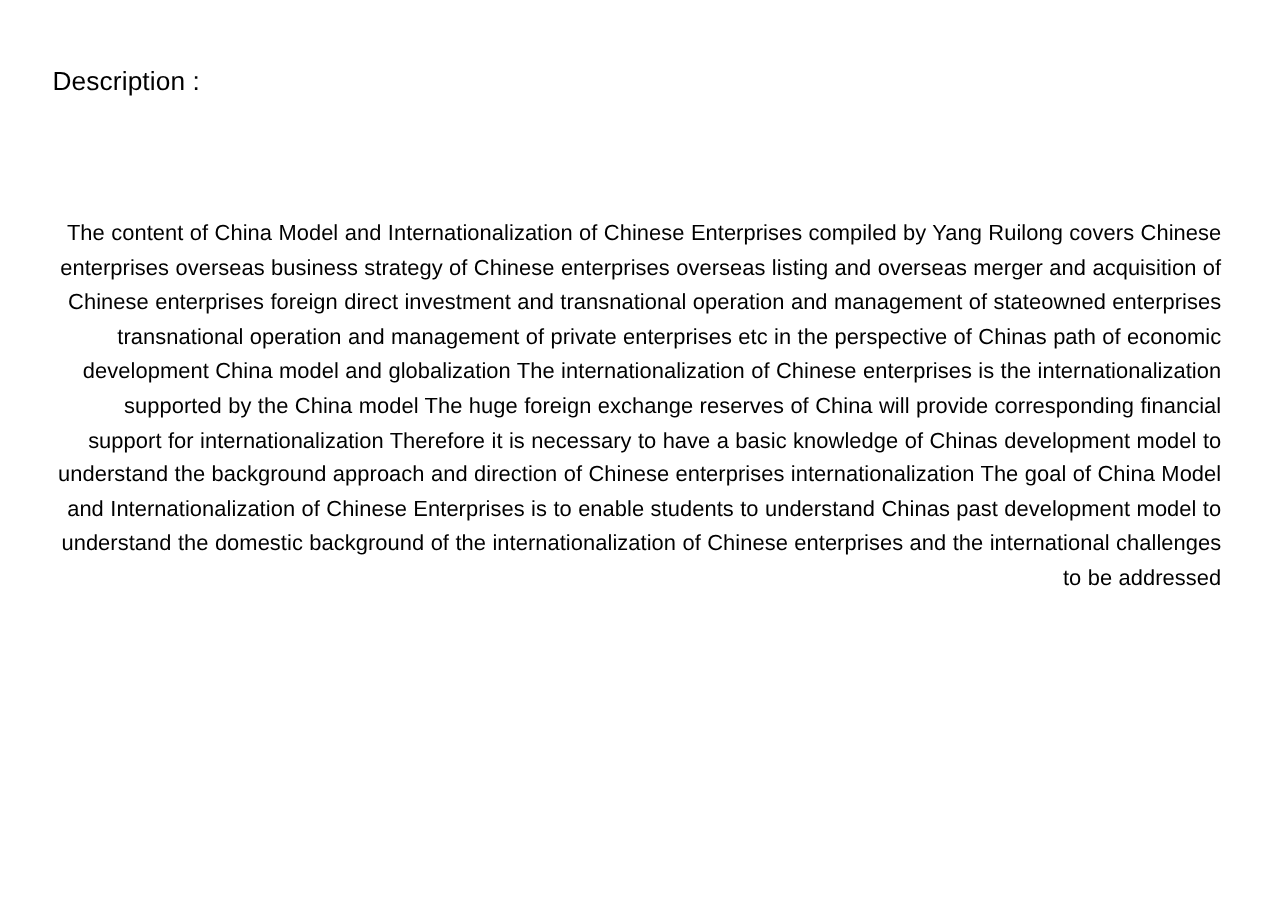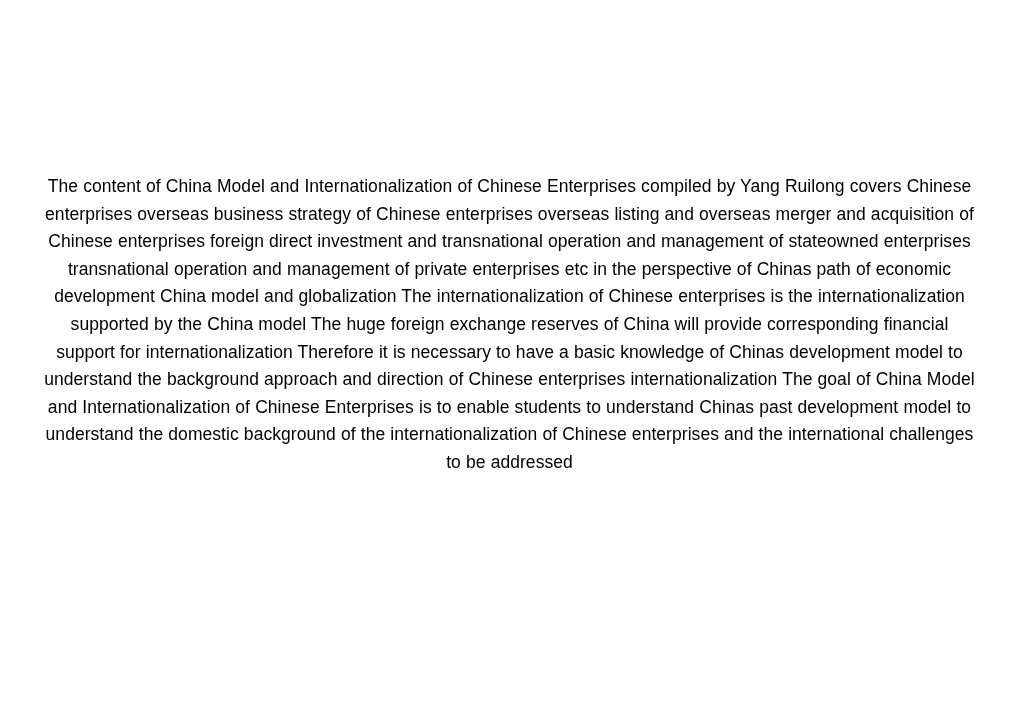--- a/index.html
+++ b/index.html
@@ -31,23 +31,24 @@
     letter-spacing: 0.1px;
   }
   .body-text {
     position: absolute;
     left: 42px;
     top: 173px;
     width: 935px;
     font-size: 17.5px;
     line-height: 27.6px;
     color: #000000;
-    text-align: center;
+    text-align: right;
     letter-spacing: 0.05px;
     word-spacing: 0.2px;
   }
 </style>
 </head>
 <body>
 
 <div class="slide">
+  <div class="slide-title">Description :</div>
   <div class="body-text">The content of China Model and Internationalization of Chinese Enterprises compiled by Yang Ruilong covers Chinese enterprises overseas business strategy of Chinese enterprises overseas listing and overseas merger and acquisition of Chinese enterprises foreign direct investment and transnational operation and management of stateowned enterprises transnational operation and management of private enterprises etc in the perspective of Chinas path of economic development China model and globalization The internationalization of Chinese enterprises is the internationalization supported by the China model The huge foreign exchange reserves of China will provide corresponding financial support for internationalization Therefore it is necessary to have a basic knowledge of Chinas development model to understand the background approach and direction of Chinese enterprises internationalization The goal of China Model and Internationalization of Chinese Enterprises is to enable students to understand Chinas past development model to understand the domestic background of the internationalization of Chinese enterprises and the international challenges to be addressed</div>
 </div>
 
 </body></html>

